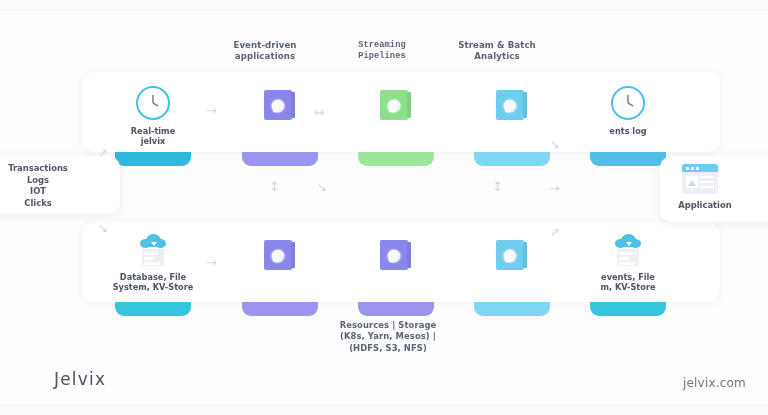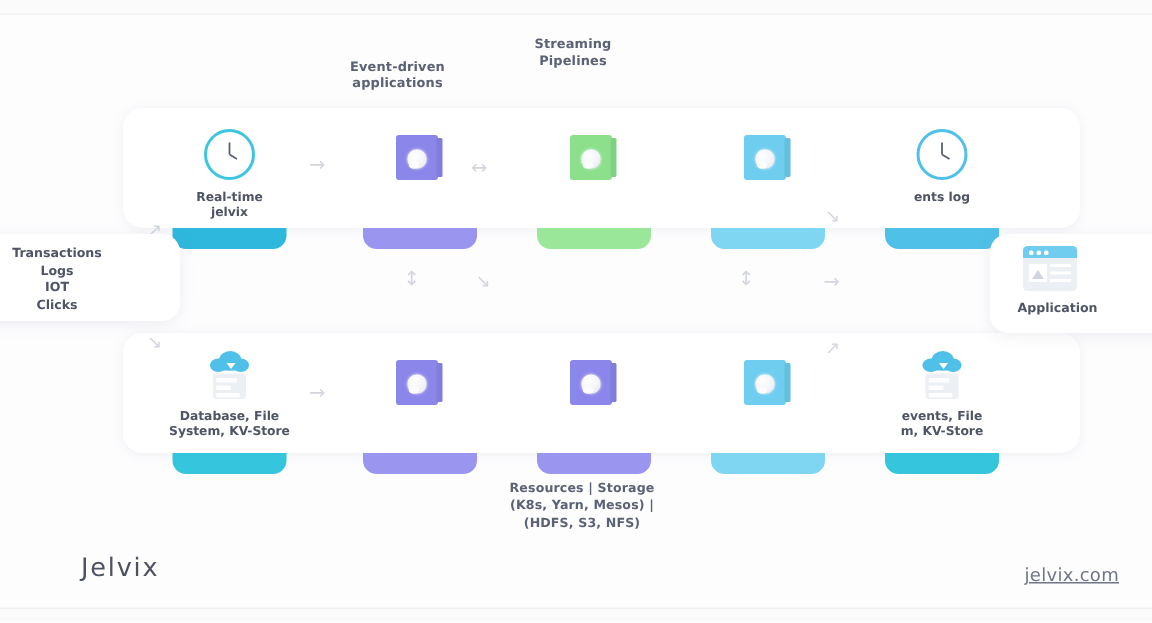--- a/index.html
+++ b/index.html
@@ -94,22 +94,24 @@
 </head>
 <body>
 
 <div id="stage">
 
   <div class="top-rule"></div>
   <div class="bottom-rule"></div>
 
   <div class="col-head" style="left:215px;top:40px;width:100px;">Event-driven
 applications</div>
-  <div class="col-head" style="left:332px;top:25px;width:100px;">Streaming
+  <div class="col-head" style="left:332px;top:40px;width:100px;font-family:Liberation Mono, monospace;">Streaming
 Pipelines</div>
+  <div class="col-head" style="left:447px;top:40px;width:100px;">Stream &amp; Batch
+Analytics</div>
 
   <div class="band" style="left:82px;top:72px;width:638px;height:80px;"></div>
 
   <div class="band" style="left:82px;top:222px;width:638px;height:80px;"></div>
 
   <div class="node" style="left:113px;top:82px;width:80px;height:72px;">
     <div class="clock" style="position:absolute;left:23px;top:4px;border:2px solid #3ec5e0;">
       <svg width="30" height="30" viewBox="0 0 30 30" style="position:absolute;left:0;top:0;">
         <line x1="15" y1="15" x2="15" y2="7" stroke="#5a6070" stroke-width="1.2"></line>
         <line x1="15" y1="15" x2="20" y2="18" stroke="#5a6070" stroke-width="1.2"></line>
@@ -245,15 +247,15 @@
       <div class="ln" style="top:22px;"></div>
     </div>
     <div class="otext" style="top:44px;width:90px;left:0;">Application</div>
   </div>
 
   <div class="col-head" style="left:318px;top:320px;width:140px;font-size:8.4px;line-height:11.3px;">Resources | Storage
 (K8s, Yarn, Mesos) |
 (HDFS, S3, NFS)</div>
 
   <div class="brand" style="left:22px;top:369px;margin-left:32px;">Jelvix</div>
-  <div class="site" style="right:22px;top:376px;text-decoration:underline;">jelvix.com</div>
+  <div class="site" style="right:22px;top:376px;">jelvix.com</div>
 
 </div>
 
 </body></html>

